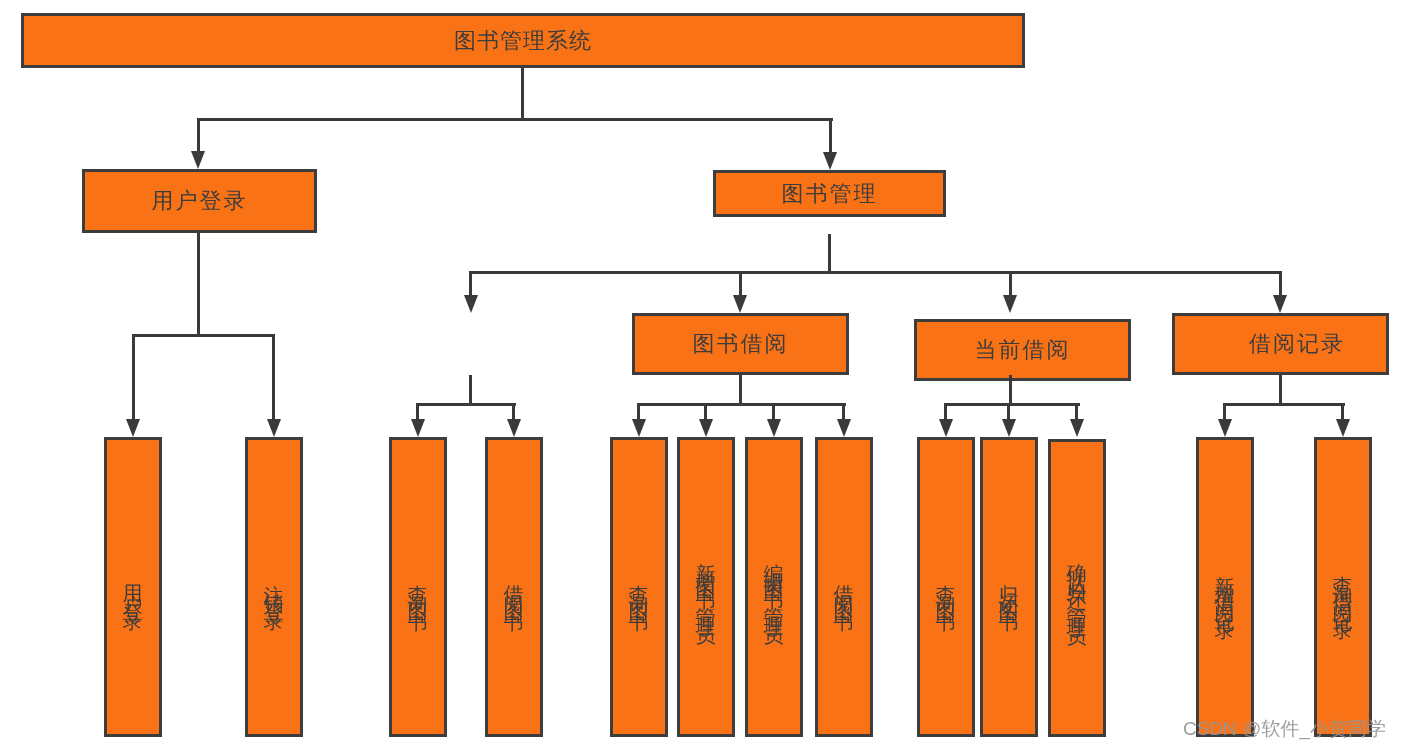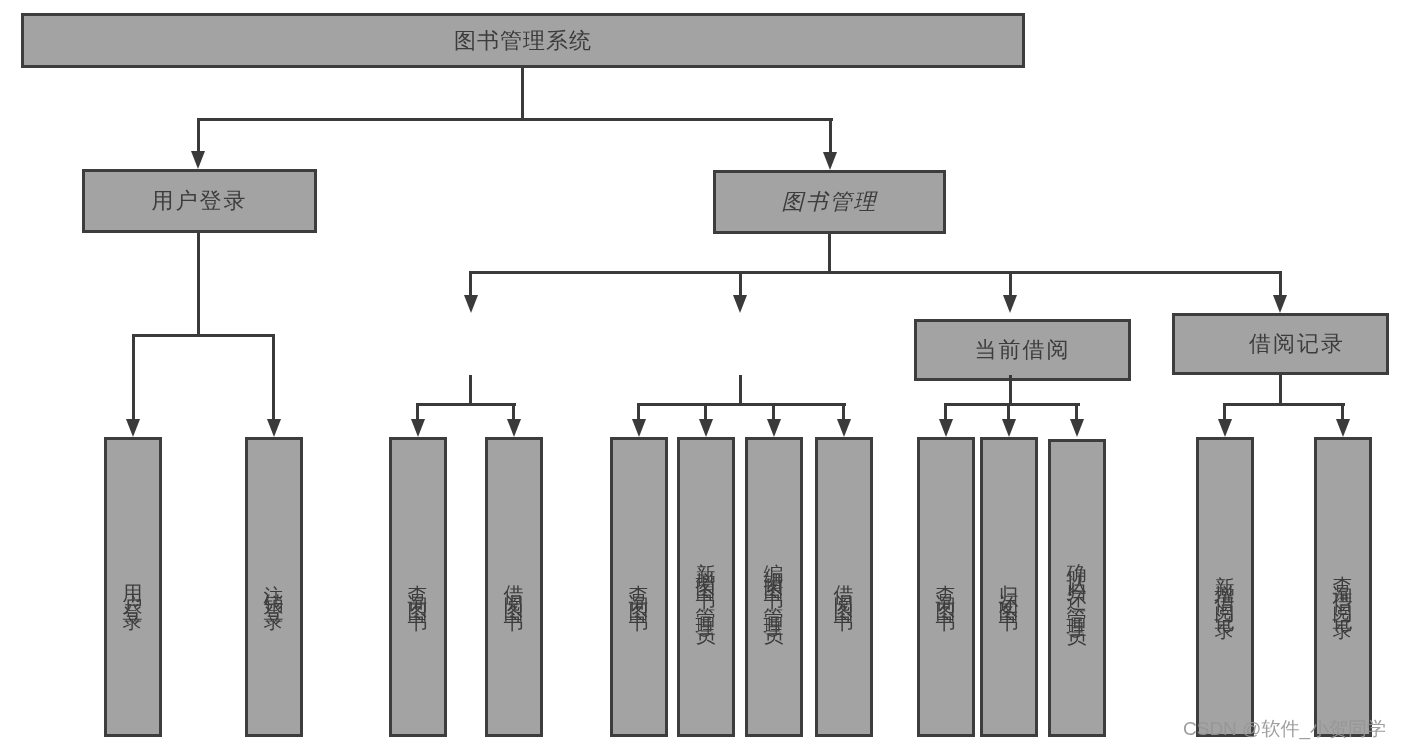--- a/index.html
+++ b/index.html
@@ -12,21 +12,21 @@
     position: relative;
     width: 1405px;
     height: 747px;
     background: #ffffff;
     overflow: hidden;
   }
   .box {
     position: absolute;
     box-sizing: border-box;
     border: 3px solid #3d3d3d;
-    background: #a3a3a3;
+    background: #f97316;
     display: flex;
     align-items: center;
     justify-content: center;
     color: #3c3c3c;
   }
   .hlabel {
     font-size: 22px;
     letter-spacing: 2px;
     white-space: nowrap;
   }
@@ -76,21 +76,21 @@
   <div class="line" style="left:521px; top:68px; width:3px; height:53px;"></div>
   <div class="line" style="left:197px; top:118px; width:636px; height:3px;"></div>
   <div class="line" style="left:197px; top:118px; width:3px; height:35px;"></div>
   <div class="arrow" style="left:191px; top:151px;"></div>
   <div class="line" style="left:829px; top:118px; width:3px; height:35px;"></div>
   <div class="arrow" style="left:823px; top:152px;"></div>
 
   <div class="box" style="left:82px; top:169px; width:235px; height:64px;">
     <span class="hlabel">用户登录</span>
   </div>
-  <div class="box" style="left:713px; top:170px; width:233px; height:64px;font-style:italic;">
+  <div class="box" style="left:713px; top:170px; width:233px; height:47px;">
     <span class="hlabel">图书管理</span>
   </div>
 
   <div class="line" style="left:197px; top:233px; width:3px; height:104px;"></div>
   <div class="line" style="left:132px; top:334px; width:142px; height:3px;"></div>
   <div class="line" style="left:132px; top:334px; width:3px; height:87px;"></div>
   <div class="arrow" style="left:126px; top:419px;"></div>
   <div class="line" style="left:272px; top:334px; width:3px; height:87px;"></div>
   <div class="arrow" style="left:267px; top:419px;"></div>
 
@@ -98,20 +98,23 @@
   <div class="line" style="left:469px; top:271px; width:813px; height:3px;"></div>
   <div class="line" style="left:469px; top:271px; width:3px; height:26px;"></div>
   <div class="arrow" style="left:464px; top:295px;"></div>
   <div class="line" style="left:739px; top:271px; width:3px; height:26px;"></div>
   <div class="arrow" style="left:733px; top:295px;"></div>
   <div class="line" style="left:1009px; top:271px; width:3px; height:26px;"></div>
   <div class="arrow" style="left:1003px; top:295px;"></div>
   <div class="line" style="left:1279px; top:271px; width:3px; height:26px;"></div>
   <div class="arrow" style="left:1273px; top:295px;"></div>
 
+  <div class="box" style="left:632px; top:313px; width:217px; height:62px;">
+    <span class="hlabel">图书借阅</span>
+  </div>
   <div class="box" style="left:902px; top:319px; width:217px; height:62px;margin-left:12px;">
     <span class="hlabel">当前借阅</span>
   </div>
   <div class="box" style="left:1172px; top:313px; width:217px; height:62px;padding-left:33px;">
     <span class="hlabel">借阅记录</span>
   </div>
 
   <div class="line" style="left:469px; top:375px; width:3px; height:31px;"></div>
   <div class="line" style="left:416px; top:403px; width:100px; height:3px;"></div>
   <div class="line" style="left:416px; top:403px; width:3px; height:18px;"></div>

